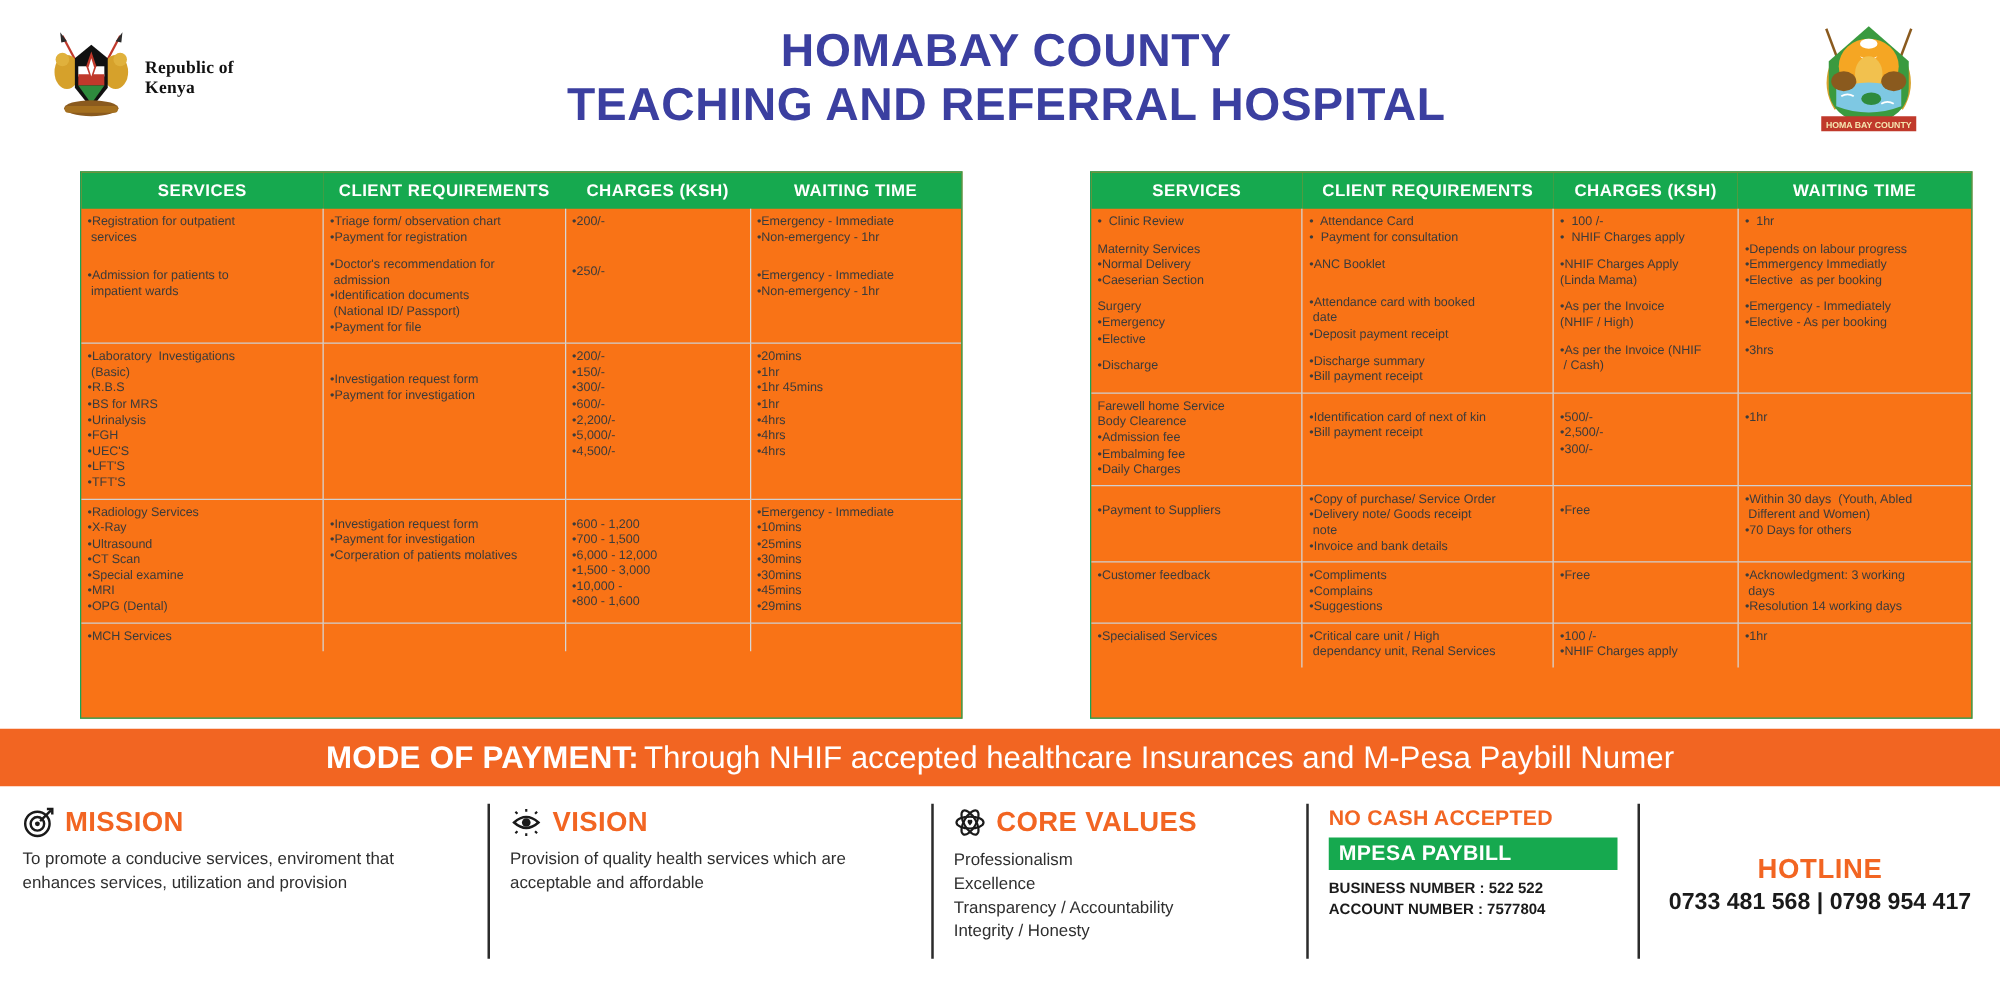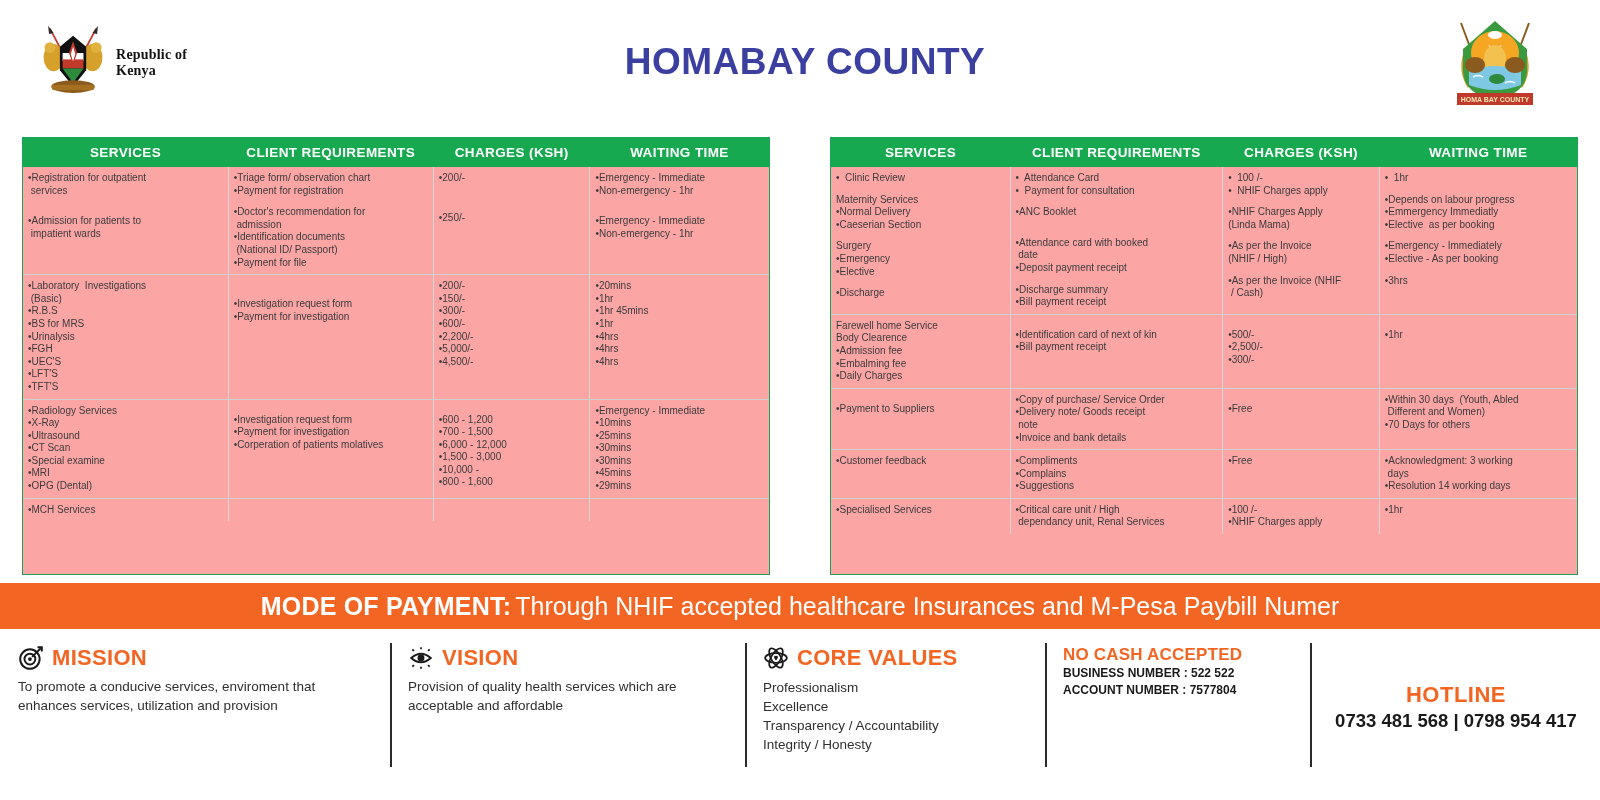--- a/index.html
+++ b/index.html
@@ -41,22 +41,22 @@
   .service-banner-text {
     color: #fff; font-weight: bold; font-size: 31px; letter-spacing: 1.2px;
   }
 
   
   .tables {
     display: flex; gap: 60px; padding: 12px 22px 0 22px;
     height: 450px;
   }
   .table-wrap {
-    flex: 1 1 0; border: 1.5px solid #18a558; background: #fca5a5;
-    display: flex; flex-direction: column; overflow: hidden;
+    flex: 1 1 0; border: 1.5px solid #18a558; background: #f97316;
+    display: flex; flex-direction: column; overflow: hidden; margin-left: 42px;
   }
   table.charter {
     width: 100%; border-collapse: collapse; table-layout: fixed;
   }
   table.charter thead th {
     background: #16a94f; color: #fff; font-weight: bold;
     font-size: 13.5px; letter-spacing: .4px; padding: 7px 2px; text-align: center;
   }
   table.charter tbody td {
     vertical-align: top; font-size: 10px; color: #3b3b3b;
@@ -147,20 +147,21 @@
         <path d="M47.5 26 L50 34 L47.5 42 L45 34 Z" fill="#fff"></path>
 
         <ellipse cx="47.5" cy="70" rx="24" ry="7" fill="#8a5a1e"></ellipse>
         <rect x="24" y="68" width="47" height="6" rx="3" fill="#a5701f"></rect>
       </svg>
       <div class="crest-caption">Republic of Kenya</div>
     </div>
 
     <div class="title-block">
       <div class="title-line">HOMABAY COUNTY</div>
+      <div class="title-line l2">TEACHING AND REFERRAL HOSPITAL</div>
     </div>
 
     <div class="county-logo">
       <svg width="120" height="100" viewBox="0 0 120 100">
 
         <line x1="26" y1="10" x2="38" y2="42" stroke="#8a5a1e" stroke-width="2"></line>
         <line x1="94" y1="10" x2="82" y2="42" stroke="#8a5a1e" stroke-width="2"></line>
 
         <path d="M30 40 q-6 18 4 34" stroke="#d6a12b" stroke-width="3" fill="none"></path>
         <path d="M90 40 q6 18 -4 34" stroke="#d6a12b" stroke-width="3" fill="none"></path>
@@ -602,20 +603,21 @@
       <ul class="core-list" id="core-values-list">
           <li>Professionalism</li>
           <li>Excellence</li>
           <li>Transparency / Accountability</li>
           <li>Integrity / Honesty</li>
         </ul>
     </div>
 
     <div class="fcol pay">
       <div class="nocash">NO CASH ACCEPTED</div>
+      <div class="mpesa-bar">MPESA PAYBILL</div>
       <div class="paynum">BUSINESS NUMBER : 522 522</div>
       <div class="paynum">ACCOUNT NUMBER : 7577804</div>
     </div>
 
     <div class="fcol hotline">
       <div class="hot-title">HOTLINE</div>
       <div class="hot-nums">0733 481 568 | 0798 954 417</div>
     </div>
 
   </div>

